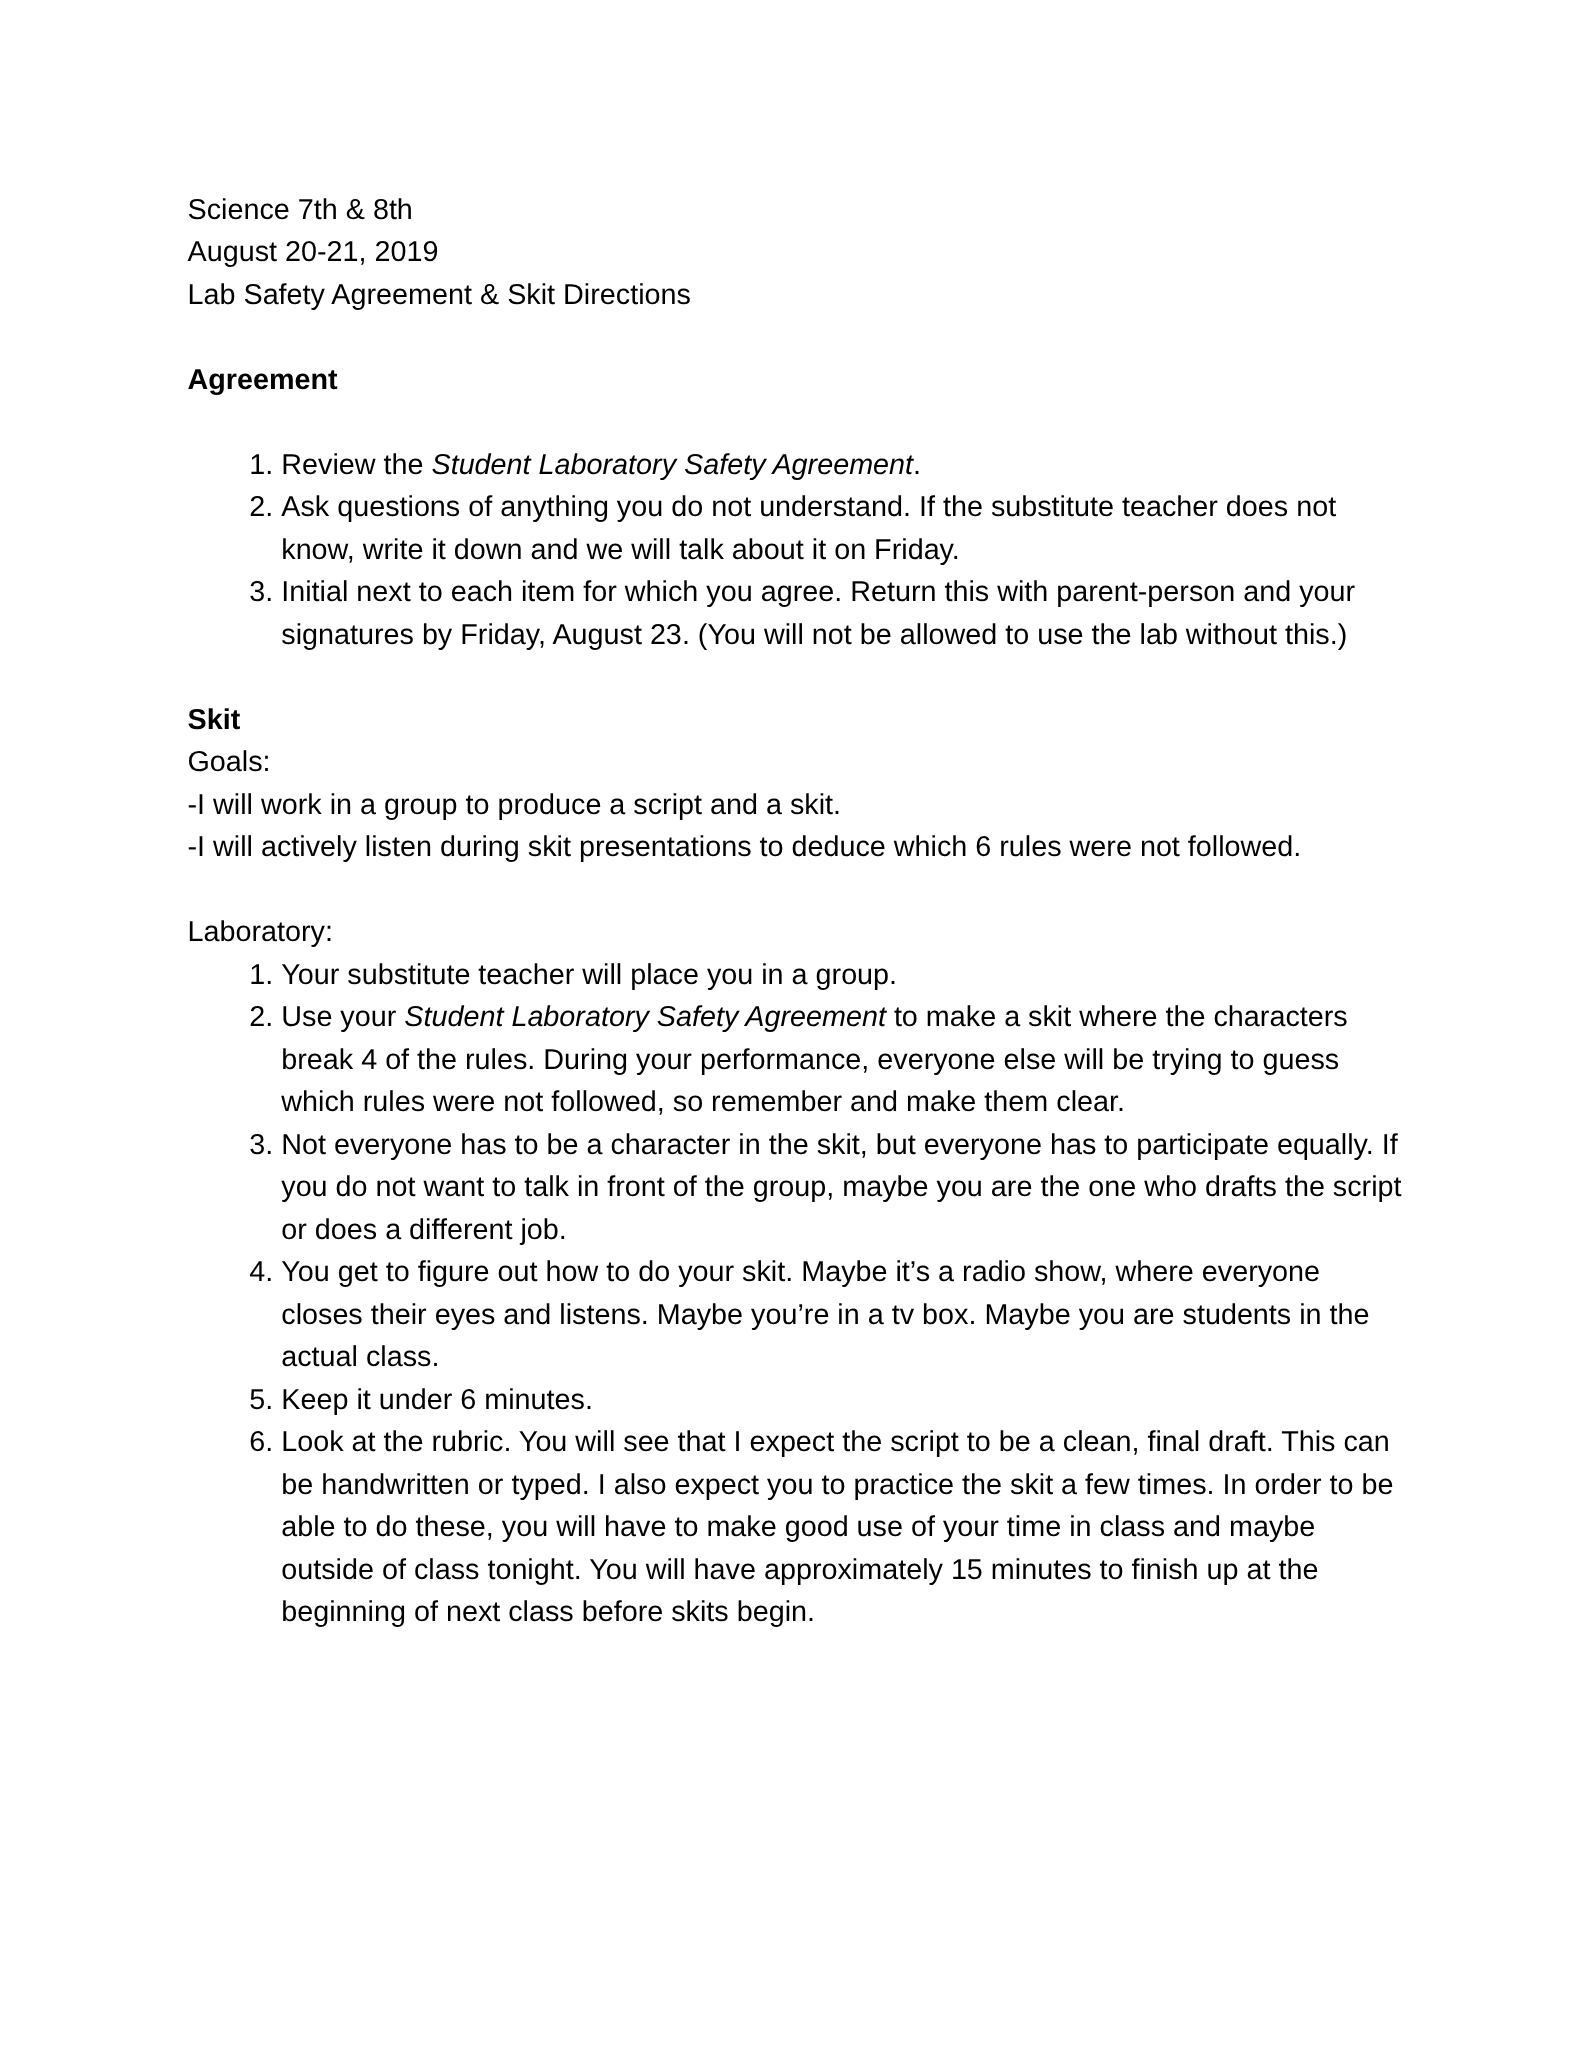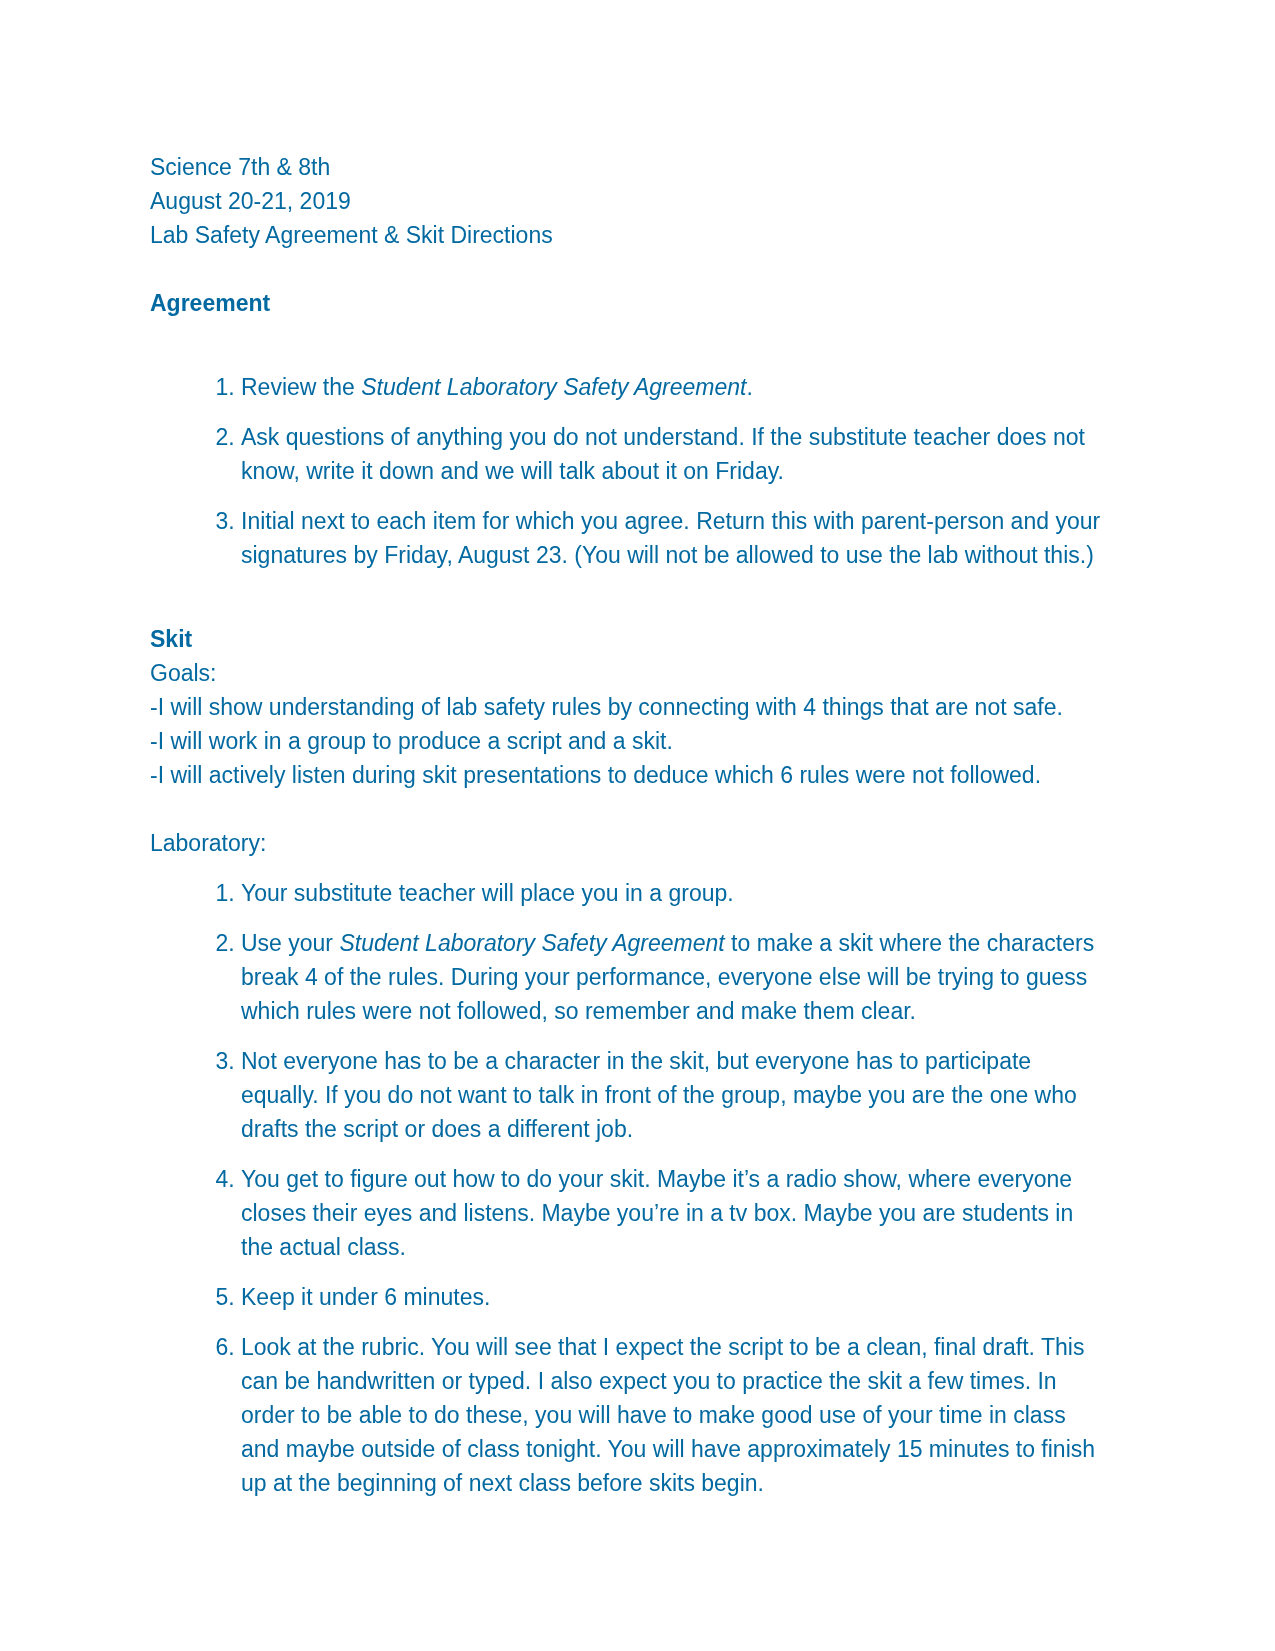--- a/index.html
+++ b/index.html
@@ -1,26 +1,26 @@
 <!DOCTYPE html>
 <html><head>
 <meta charset="utf-8">
 <style>
   html, body { margin: 0; padding: 0; background: #ffffff; }
   body { width: 1275px; height: 1651px; position: relative; overflow: hidden; }
   .page {
     position: absolute; left: 150px; top: 150px; width: 975px;
     font-family: "Liberation Sans", sans-serif; font-size: 23px;
-    line-height: 34px; color: #0369a1;
+    line-height: 34px; color: #000000;
   }
   .line { margin: 0; }
   .heading { font-weight: bold; margin: 0; }
   .gap-1 { height: 34px; }
   ol { margin: 0; padding-left: 75px; }
-  ol li { padding-left: 0; margin: 16px; }
+  ol li { padding-left: 0; margin: 0; }
   ol li::marker { font-family: "Liberation Sans", sans-serif; }
   em { font-style: italic; }
   strong { font-weight: normal; }
 </style>
 </head>
 <body>
 
 <div class="page">
   <p class="line">Science 7th &amp; 8th</p>
   <p class="line">August 20-21, 2019</p>
@@ -39,21 +39,20 @@
     </li>
     <li>
       <span>Initial next to each item for which you agree. Return this with parent-person and your signatures by </span><strong>Friday, August 23</strong><span>.  (You will not be allowed to use the lab without this.)</span>
     </li>
   </ol>
 
   <div class="gap-1"></div>
   <p class="heading">Skit</p>
 
   <p class="line">Goals:</p>
-  <p class="line">-I will show understanding of lab safety rules by connecting with 4 things that are not safe.</p>
   <p class="line">-I will work in a group to produce a script and a skit.</p>
   <p class="line">-I will actively listen during skit presentations to deduce which 6 rules were not followed.</p>
 
   <div class="gap-1"></div>
   <p class="line">Laboratory:</p>
 
   <ol>
     <li><span>Your substitute teacher will place you in a group.</span></li>
     <li><span>Use your </span><em>Student Laboratory Safety Agreement</em><span> to make a skit where the characters break 4 of the rules.  During your performance, everyone else will be trying to guess which rules were not followed, so remember and make them clear.</span></li>
     <li><span>Not everyone has to be a character in the skit, but everyone has to participate equally.  If you do not want to talk in front of the group, maybe you are the one who drafts the script or does a different job.</span></li>

